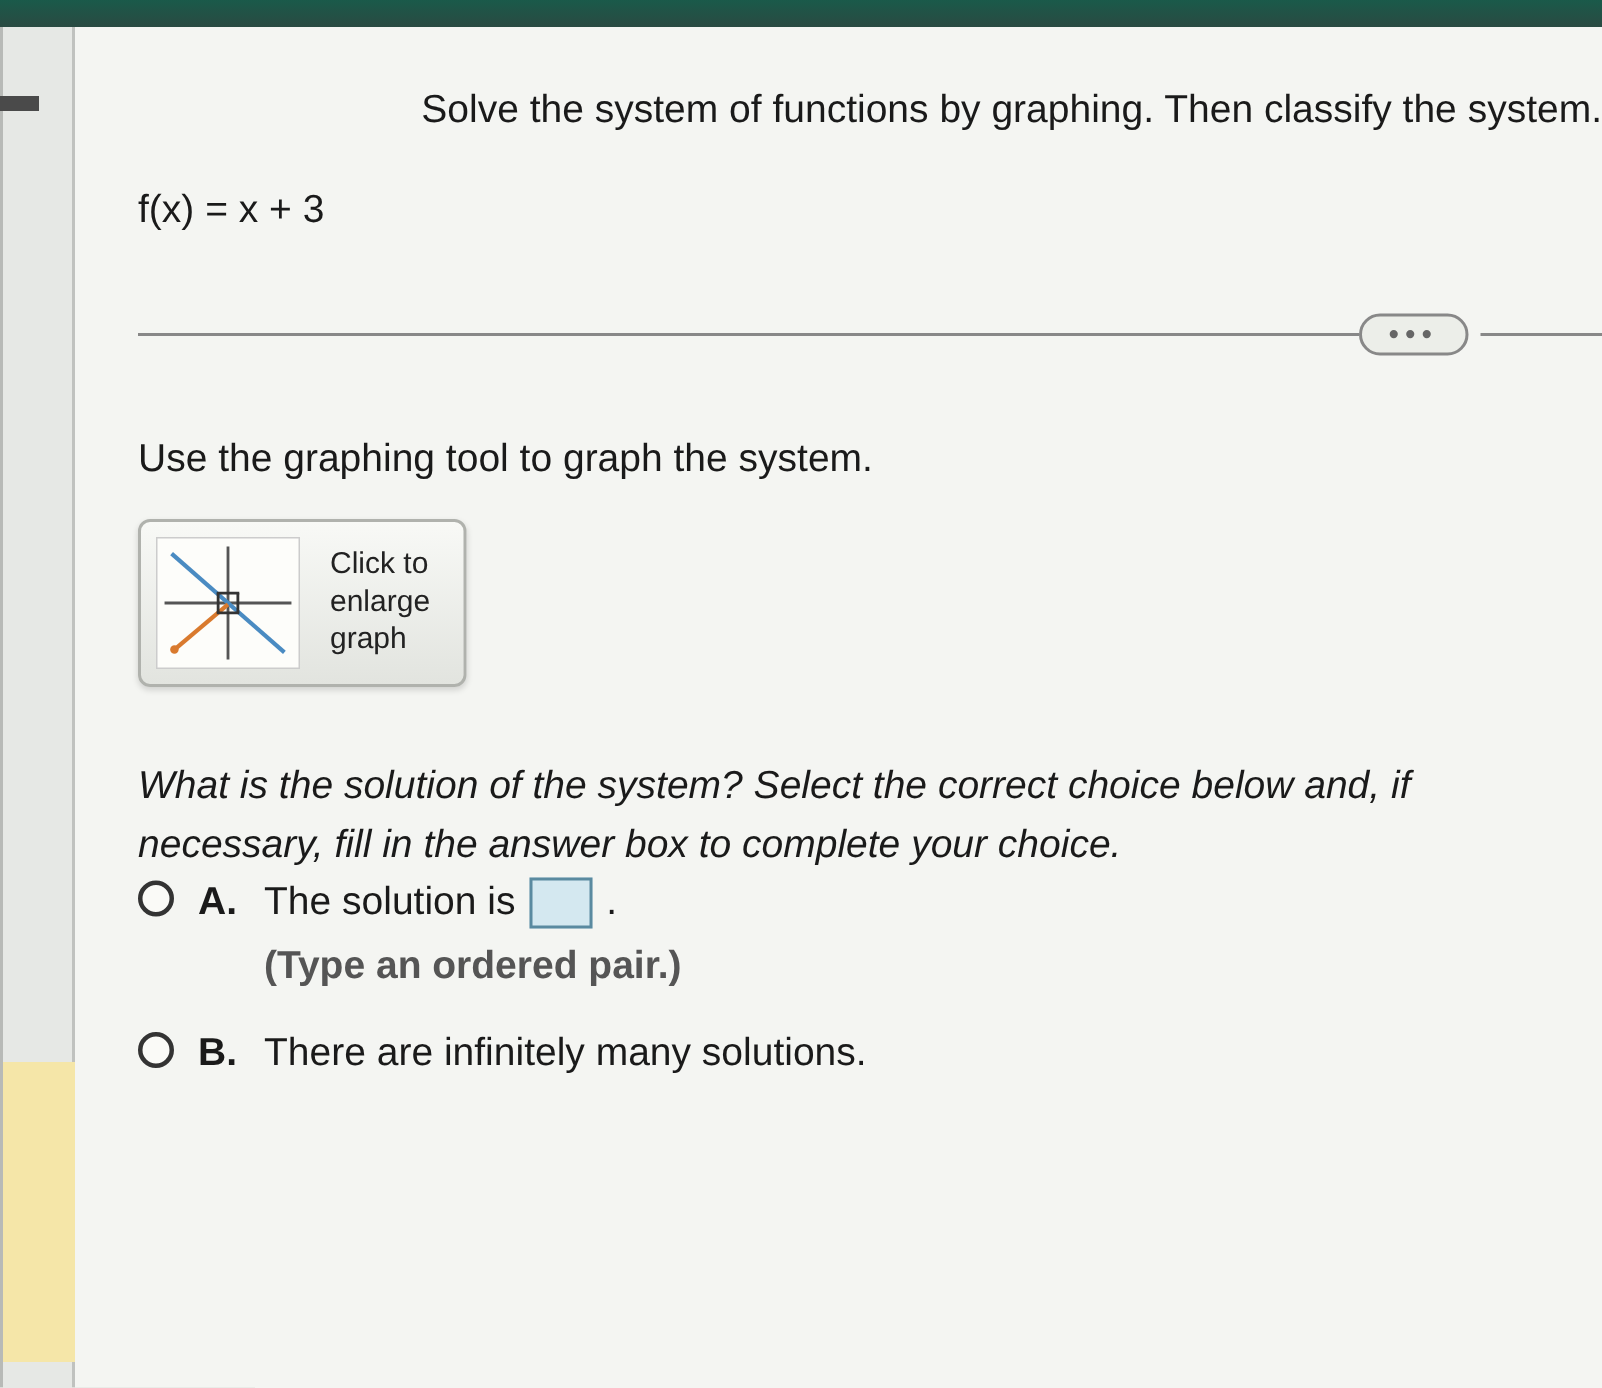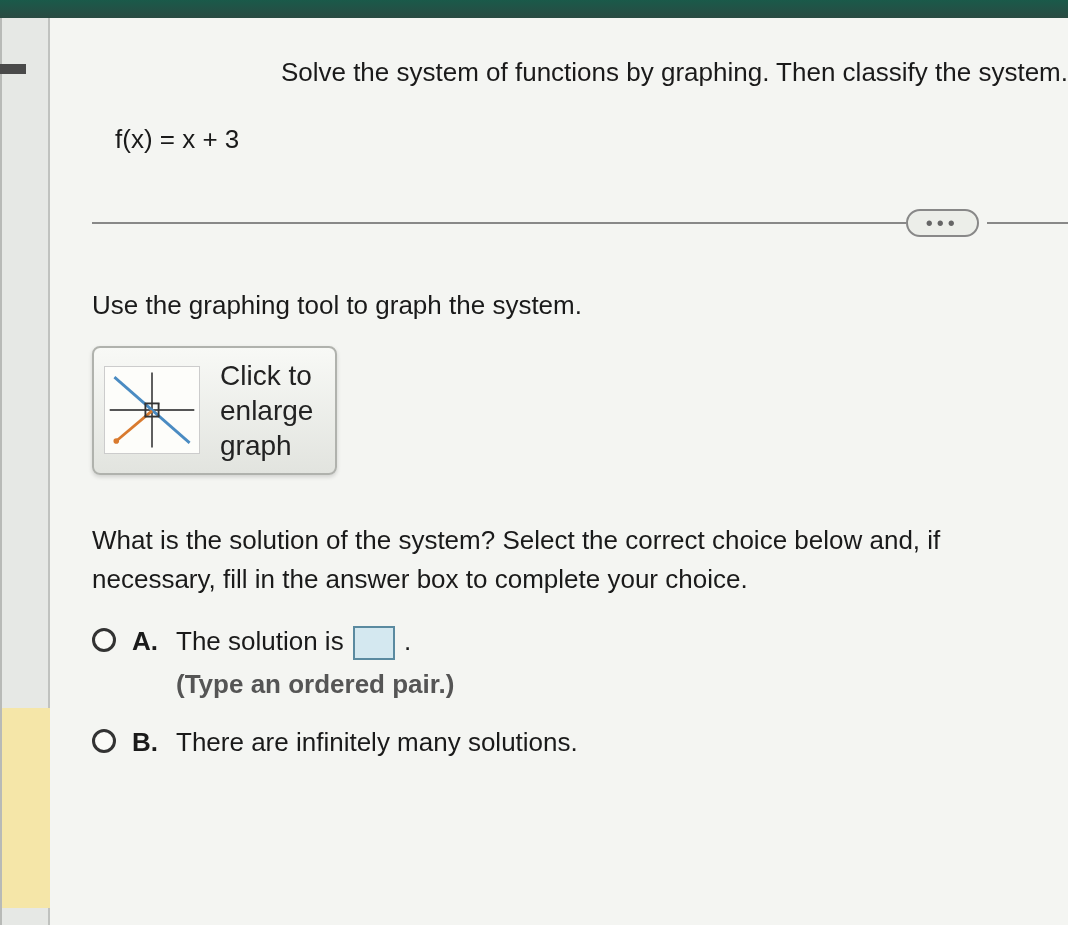--- a/index.html
+++ b/index.html
@@ -56,21 +56,20 @@
     height: 200px;
     background: #f5e6a8;
   }
   .question-text {
     margin-bottom: 30px;
     text-align: right;
   }
   .equations {
     margin-bottom: 50px;
     line-height: 1.5;
-    margin-left: 23px;
   }
   .divider-row {
     display: flex;
     align-items: center;
     margin: 0 0 50px 0;
   }
   .hr-line {
     height: 2px;
     background: #888;
     flex: 1;
@@ -106,28 +105,28 @@
     background: #fdfdfa;
     border: 1px solid #ccc;
     margin-right: 20px;
     position: relative;
   }
   .graph-thumb svg {
     width: 100%;
     height: 100%;
   }
   .graph-label {
-    font-size: 28px;
+    font-size: 20px;
     color: #222;
     line-height: 1.25;
     text-align: left;
   }
   .prompt-text {
-    margin-bottom: 24px;
     line-height: 1.5;
+    font-style: italic;
   }
   .choice-row {
     display: flex;
     align-items: flex-start;
     margin-bottom: 22px;
   }
   .radio-circle {
     width: 24px;
     height: 24px;
     border: 3px solid #333;

